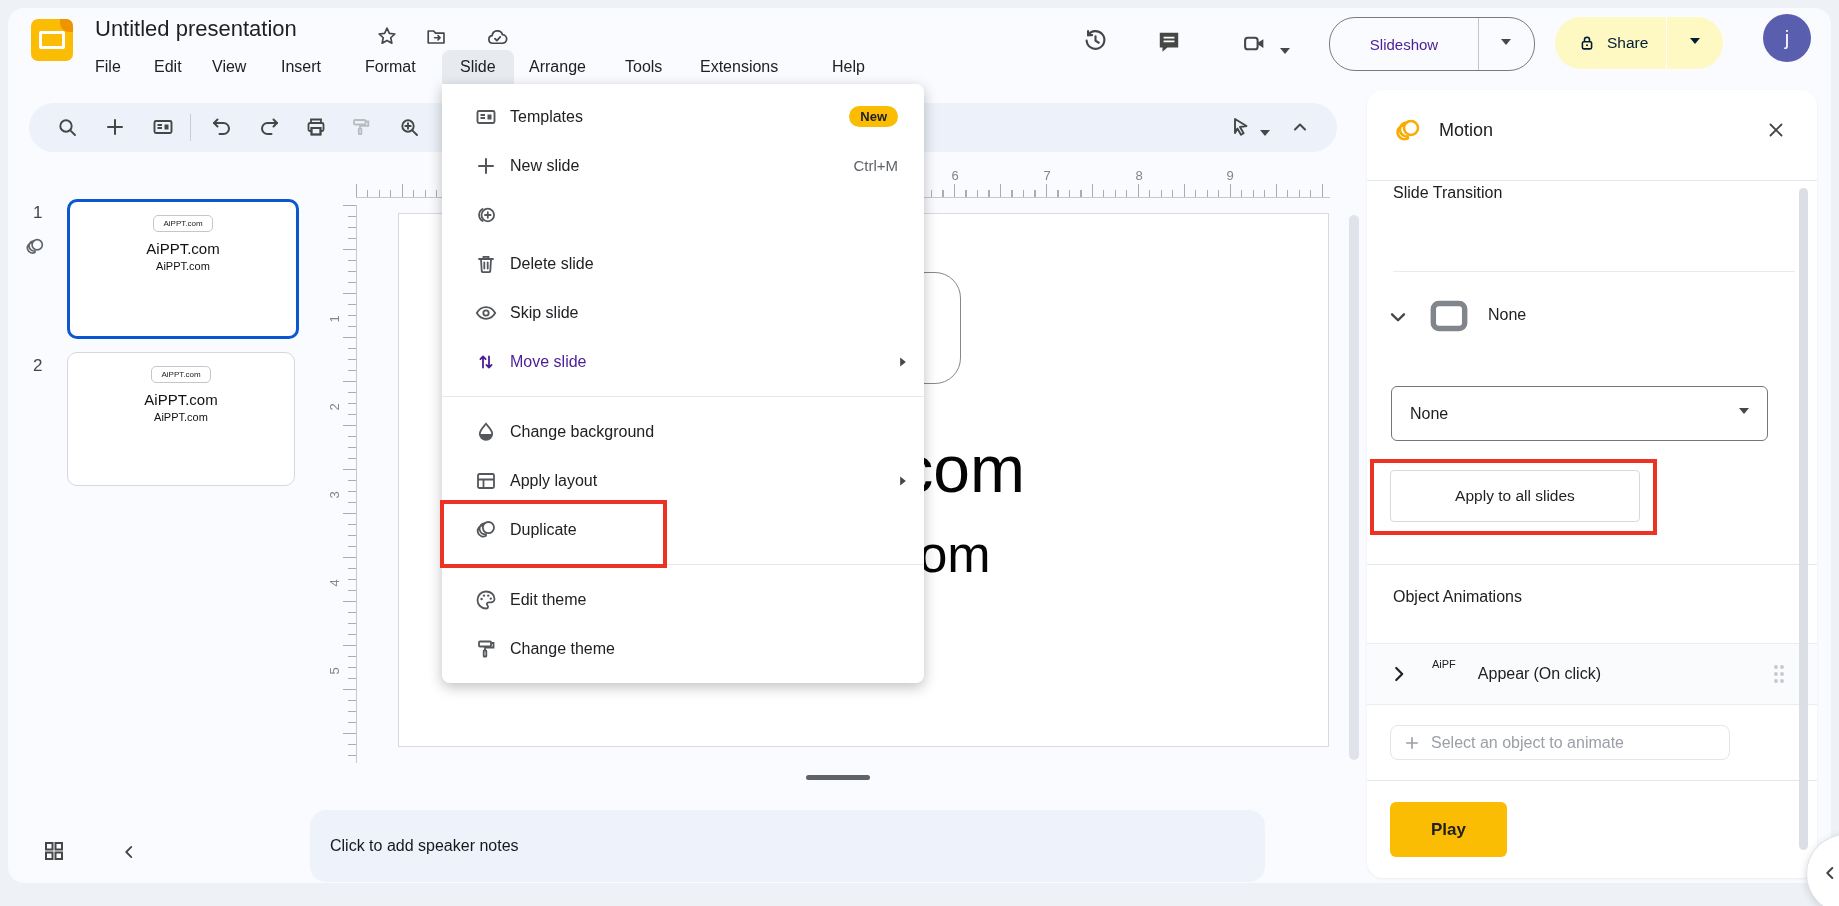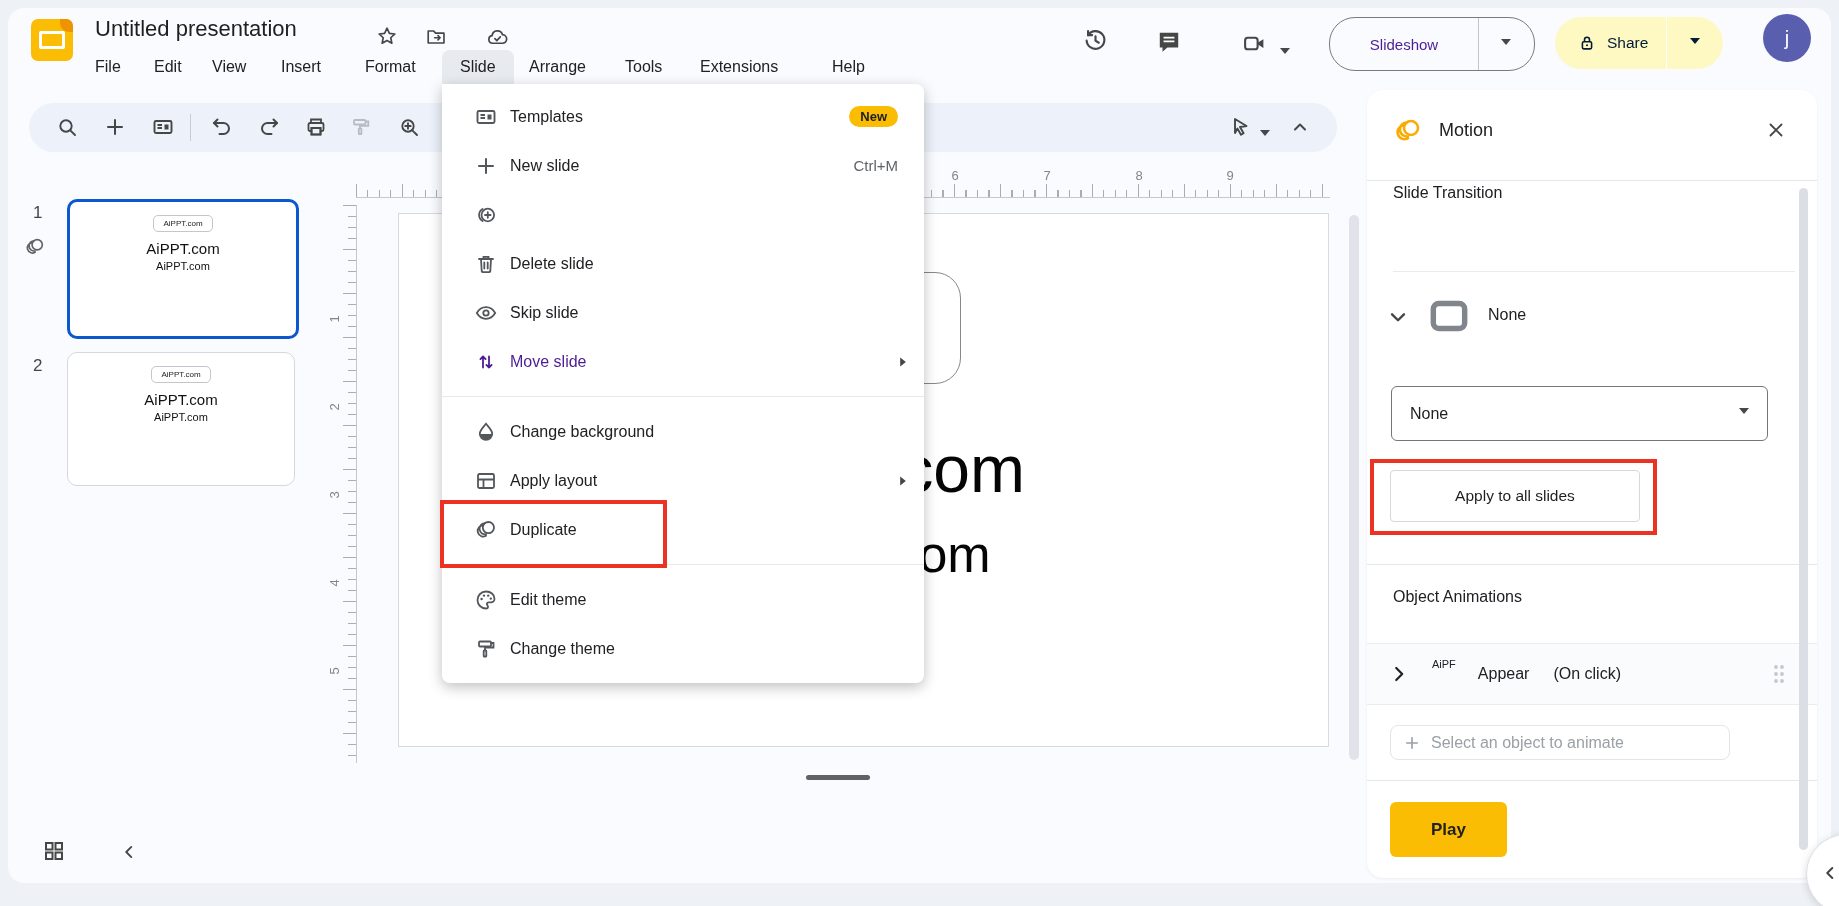--- a/index.html
+++ b/index.html
@@ -253,20 +253,23 @@
   <span class="ab rultxt" style="left:334px;top:671px;transform:translate(-50%,-50%) rotate(-90deg);">5</span>
 
   <div class="ab slide">
     <div class="bigchip"></div>
     <div class="btitle">AiPPT.com</div>
     <div class="bsub">AiPPT.com</div>
   </div>
   <div class="ab" style="left:1349px;top:215px;width:10px;height:545px;background:#e0e4ea;border-radius:5px;"></div>
 
   <div class="ab handle"></div>
+  <div class="ab notes">
+    <span>Click to add speaker notes</span>
+  </div>
   <span class="ab" style="left:42px;top:839px;color:#444746;">
     <svg width="24" height="24" viewBox="0 0 24 24" fill="none" stroke="currentColor" stroke-width="2">
         <rect x="4" y="4" width="6.5" height="6.5"></rect>
         <rect x="13.5" y="4" width="6.5" height="6.5"></rect>
         <rect x="4" y="13.5" width="6.5" height="6.5"></rect>
         <rect x="13.5" y="13.5" width="6.5" height="6.5"></rect>
       </svg>
   </span>
   <span class="ab" style="left:118px;top:841px;color:#444746;">
     <svg width="22" height="22" viewBox="0 0 24 24" fill="none" stroke="currentColor" stroke-width="2" stroke-linecap="round" stroke-linejoin="round">
@@ -443,21 +446,21 @@
     <span class="ab phead" style="left:26px;top:498px;">Object Animations</span>
 
     <div class="ab anirow">
       <span style="color:#202124;">
         <svg width="22" height="22" viewBox="0 0 24 24" fill="none" stroke="currentColor" stroke-width="2.4" stroke-linecap="round" stroke-linejoin="round">
             <path d="M9 5.5l6.5 6.5L9 18.5"></path>
           </svg>
       </span>
       <span style="margin-left:22px;font-size:11px;color:#202124;align-self:flex-start;margin-top:14px;">AiPF</span>
       <span style="margin-left:22px;font-size:16px;color:#202124;">Appear</span>
-      <span style="margin-left:24px;font-size:16px;color:#202124;">(On click)</span>
+      <span style="margin-left:4px;font-size:16px;color:#202124;">(On click)</span>
       <span style="margin-left:auto;margin-right:30px;">
         <svg width="16" height="26" viewBox="0 0 16 26">
             <g fill="#c4c8ce">
               <circle cx="5" cy="6" r="1.9"></circle>
               <circle cx="11" cy="6" r="1.9"></circle>
               <circle cx="5" cy="13" r="1.9"></circle>
               <circle cx="11" cy="13" r="1.9"></circle>
               <circle cx="5" cy="20" r="1.9"></circle>
               <circle cx="11" cy="20" r="1.9"></circle>
             </g>

